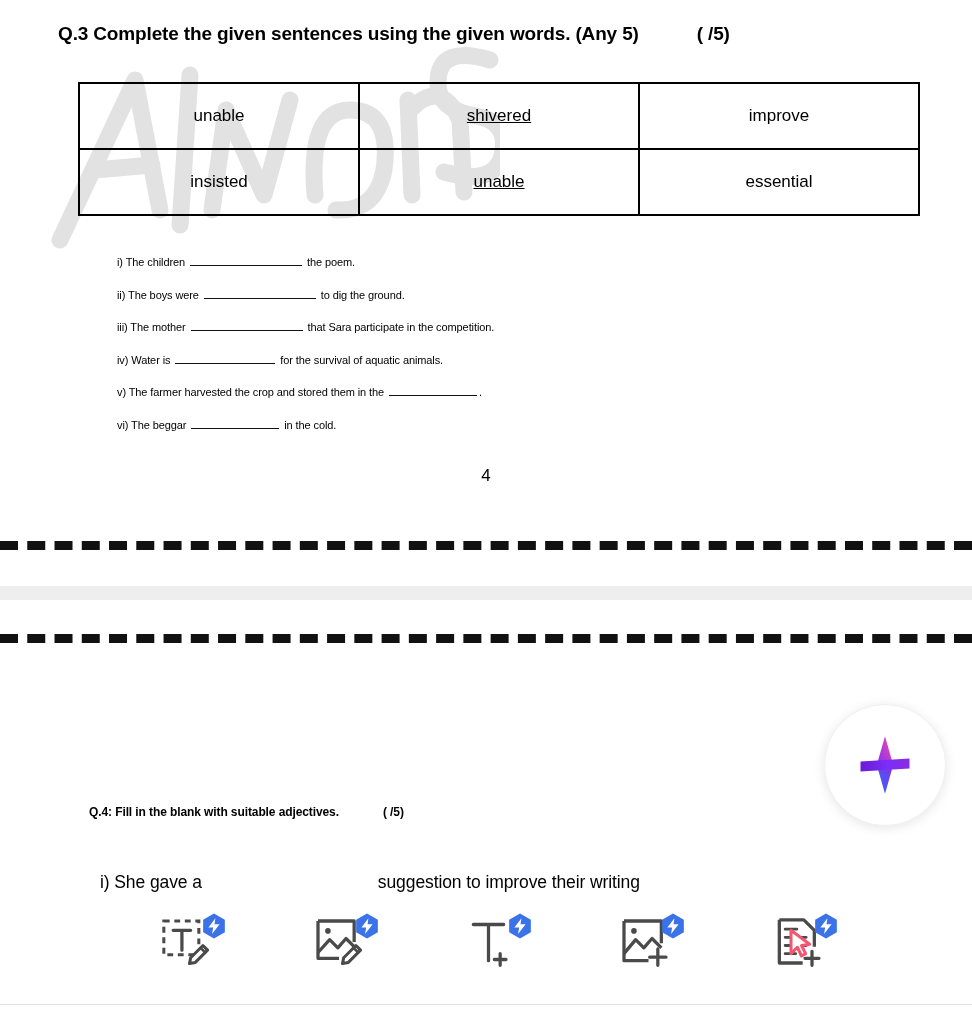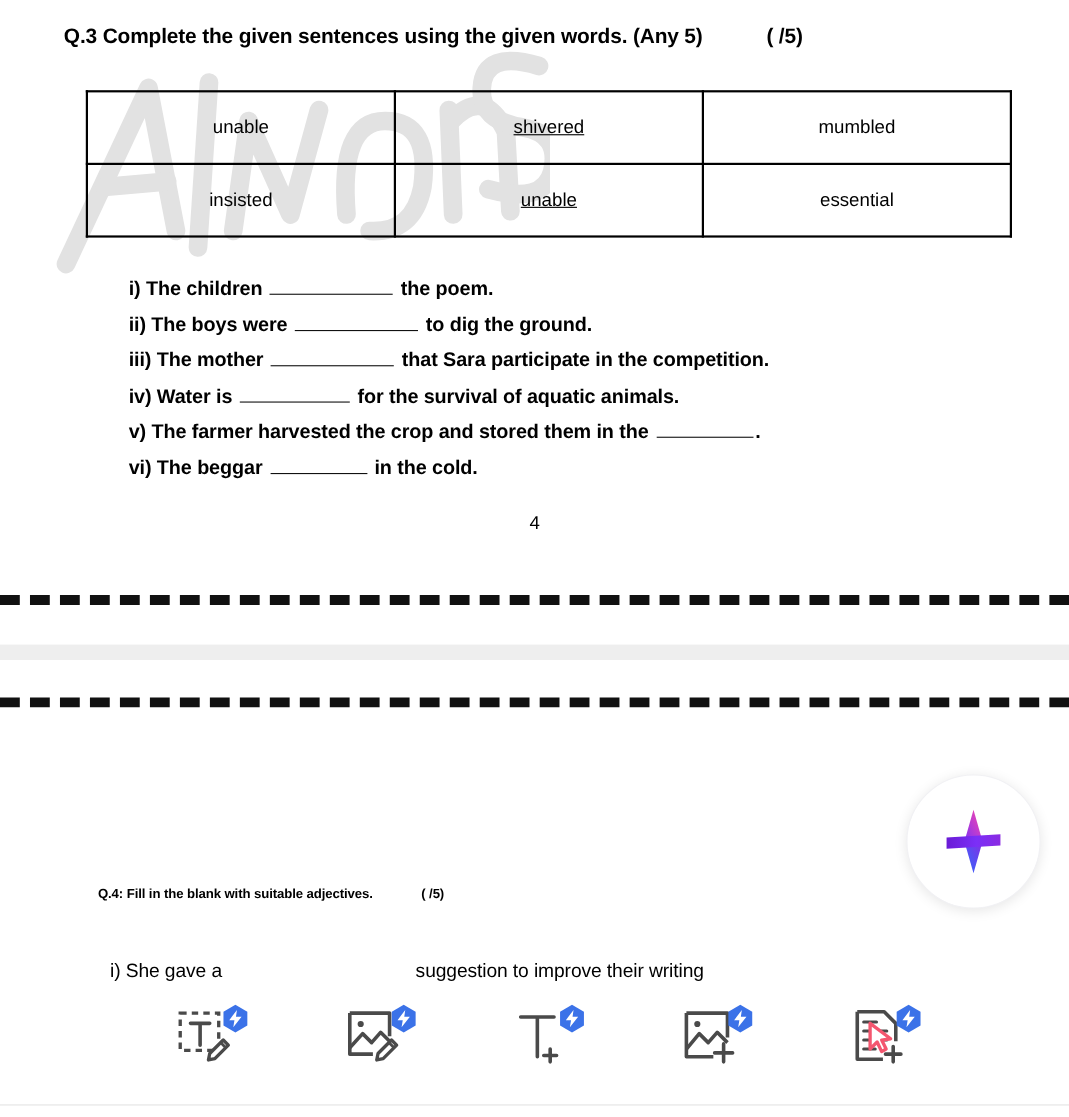--- a/index.html
+++ b/index.html
@@ -71,25 +71,24 @@
   }
   .word-table td:first-child { width: 278px; }
   .word-table td:nth-child(2) { width: 278px; text-decoration: underline; }
   .word-table td:nth-child(3) { width: 278px; }
 
   
   .sentences {
     position: absolute;
     left: 117px;
     top: 246px;
-    font-size: 18px;
+    font-size: 11px;
     line-height: 32.5px;
     letter-spacing: -0.1px;
     white-space: nowrap;
-    font-weight: bold;
   }
   .sentences .line { display: block; }
   .blank {
     display: inline-block;
     border-bottom: 1.6px solid #111;
     vertical-align: baseline;
     height: 15px;
     margin: 0 2px;
   }
   .b-sm  { width: 88px; }
@@ -240,21 +239,21 @@
 
   <div class="q3-heading">
     <span>Q.3 Complete the given sentences using the given words. (Any 5)</span><span class="score">(   /5)</span>
   </div>
 
   <table class="word-table">
     <tbody>
       <tr>
         <td>unable</td>
         <td>shivered</td>
-        <td>mumbled</td>
+        <td>improve</td>
       </tr>
       <tr>
         <td>insisted</td>
         <td>unable</td>
         <td>essential</td>
       </tr>
     </tbody>
   </table>
 
   <div class="sentences">

